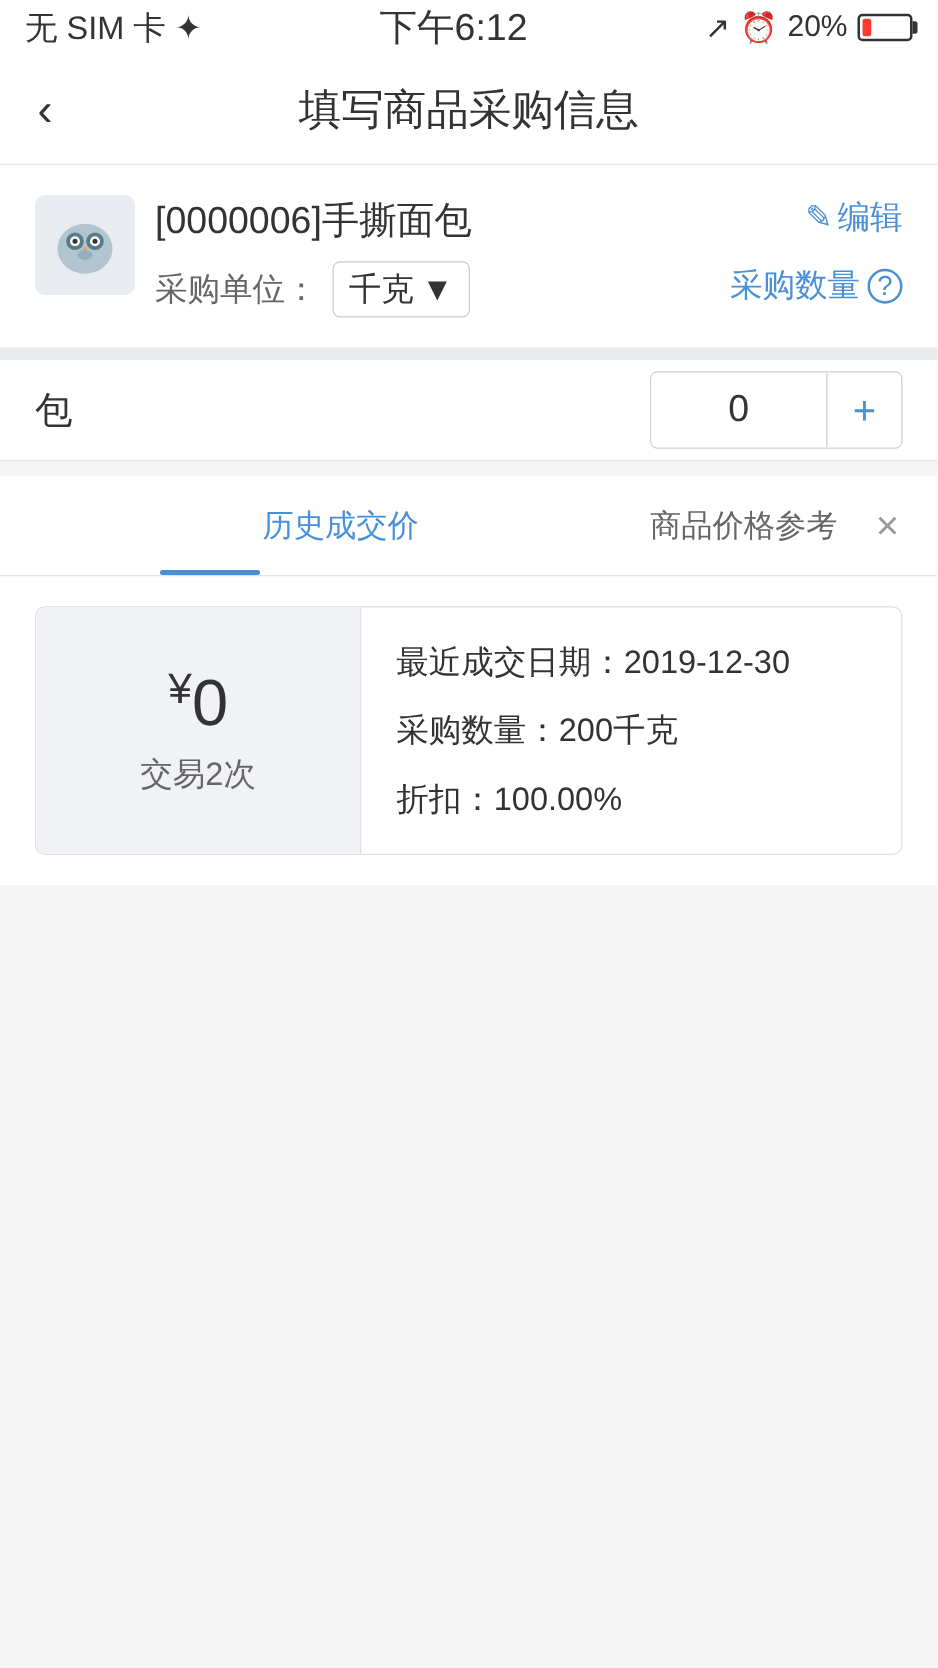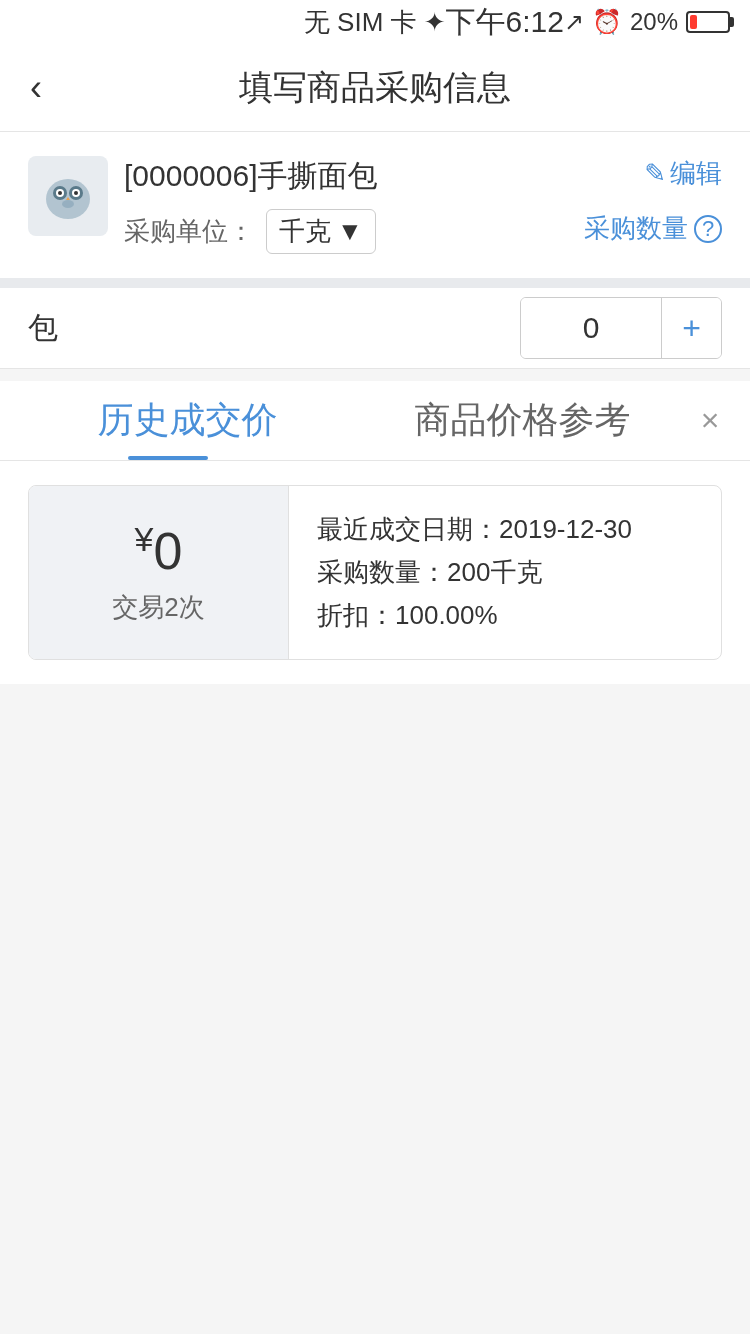--- a/index.html
+++ b/index.html
@@ -11,21 +11,21 @@
       background: #f5f5f5;
       overflow-x: hidden;
     }
 
     
     .status-bar {
       height: 44px;
       background: #fff;
       display: flex;
       align-items: center;
-      justify-content: flex-end;
+      justify-content: space-between;
       padding: 0 20px;
       font-size: 28px;
     }
     .status-left {
       display: flex;
       align-items: center;
       gap: 8px;
       font-size: 26px;
       color: #333;
     }
@@ -243,23 +243,23 @@
       display: flex;
       align-items: center;
       border-bottom: 1px solid #e5e5e5;
       position: relative;
       height: 80px;
     }
     .tab-item {
       flex: 1;
       display: flex;
       align-items: center;
-      justify-content: center;
+      justify-content: flex-end;
       height: 100%;
-      font-size: 36px;
+      font-size: 25px;
       position: relative;
       cursor: pointer;
       padding-left: 40px;
     }
     .tab-item.active {
       color: #4a90d9;
     }
     .tab-item.active::after {
       content: '';
       position: absolute;
@@ -316,21 +316,21 @@
     .history-count {
       font-size: 26px;
       color: #666;
       margin-top: 8px;
     }
     .history-right {
       flex: 1;
       padding: 24px 28px;
       display: flex;
       flex-direction: column;
-      gap: 4px;
+      gap: 16px;
       justify-content: center;
     }
     .history-detail-item {
       font-size: 26px;
       color: #333;
       line-height: 1.5;
     }
   </style>
 </head>
 <body>

